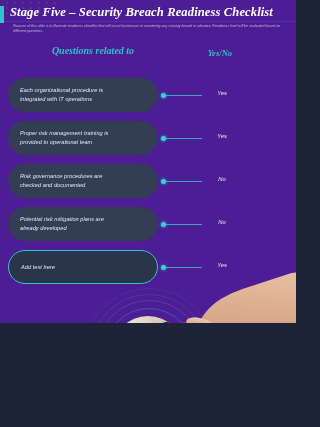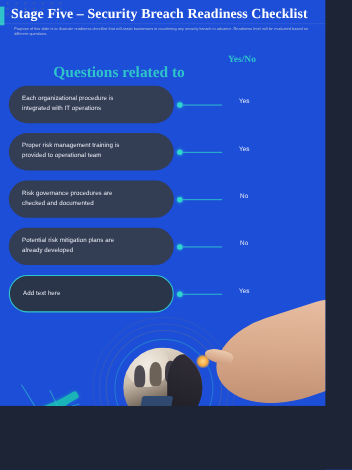--- a/index.html
+++ b/index.html
@@ -9,23 +9,24 @@
   }
   body {
     width: 296px;
     height: 427px;
     overflow: hidden;
     font-family: "Liberation Sans", sans-serif;
   }
   .slide {
     position: relative;
     width: 296px;
-    height: 369px;
-    background: #1d4ed8;
+    height: 323px;
+    background: #4c1d95;
     overflow: hidden;
+    font-style: italic;
   }
 
   
   .dot-grid {
     position: absolute;
     left: 6px; top: 2px;
     width: 56px; height: 14px;
     opacity: .45;
   }
   .dot-grid i {
@@ -65,26 +66,26 @@
     width: 272px;
     font-size: 3.5px;
     line-height: 1.55;
     color: #b9c2d4;
     letter-spacing: .02px;
   }
 
   
   .col-head-q {
     position: absolute;
-    left: 18px; top: 58px;
+    left: 18px; top: 44px;
     width: 150px;
-    text-align: right;
+    text-align: center;
     font-family: "Liberation Serif", serif;
     font-weight: bold;
-    font-size: 14px;
+    font-size: 10px;
     line-height: 1.35;
     color: #2ec4c9;
   }
   .col-head-yn {
     position: absolute;
     left: 196px; top: 48px;
     width: 48px;
     text-align: center;
     font-family: "Liberation Serif", serif;
     font-weight: bold;

